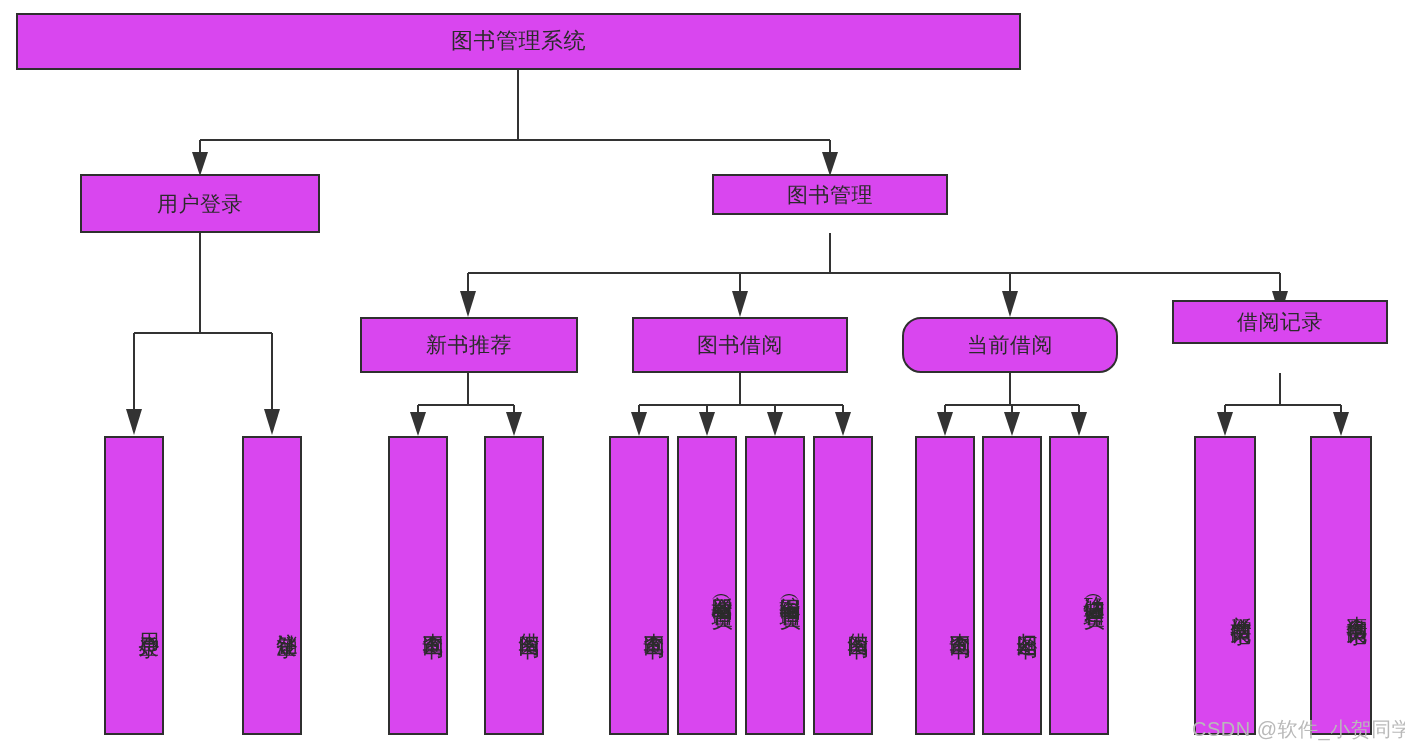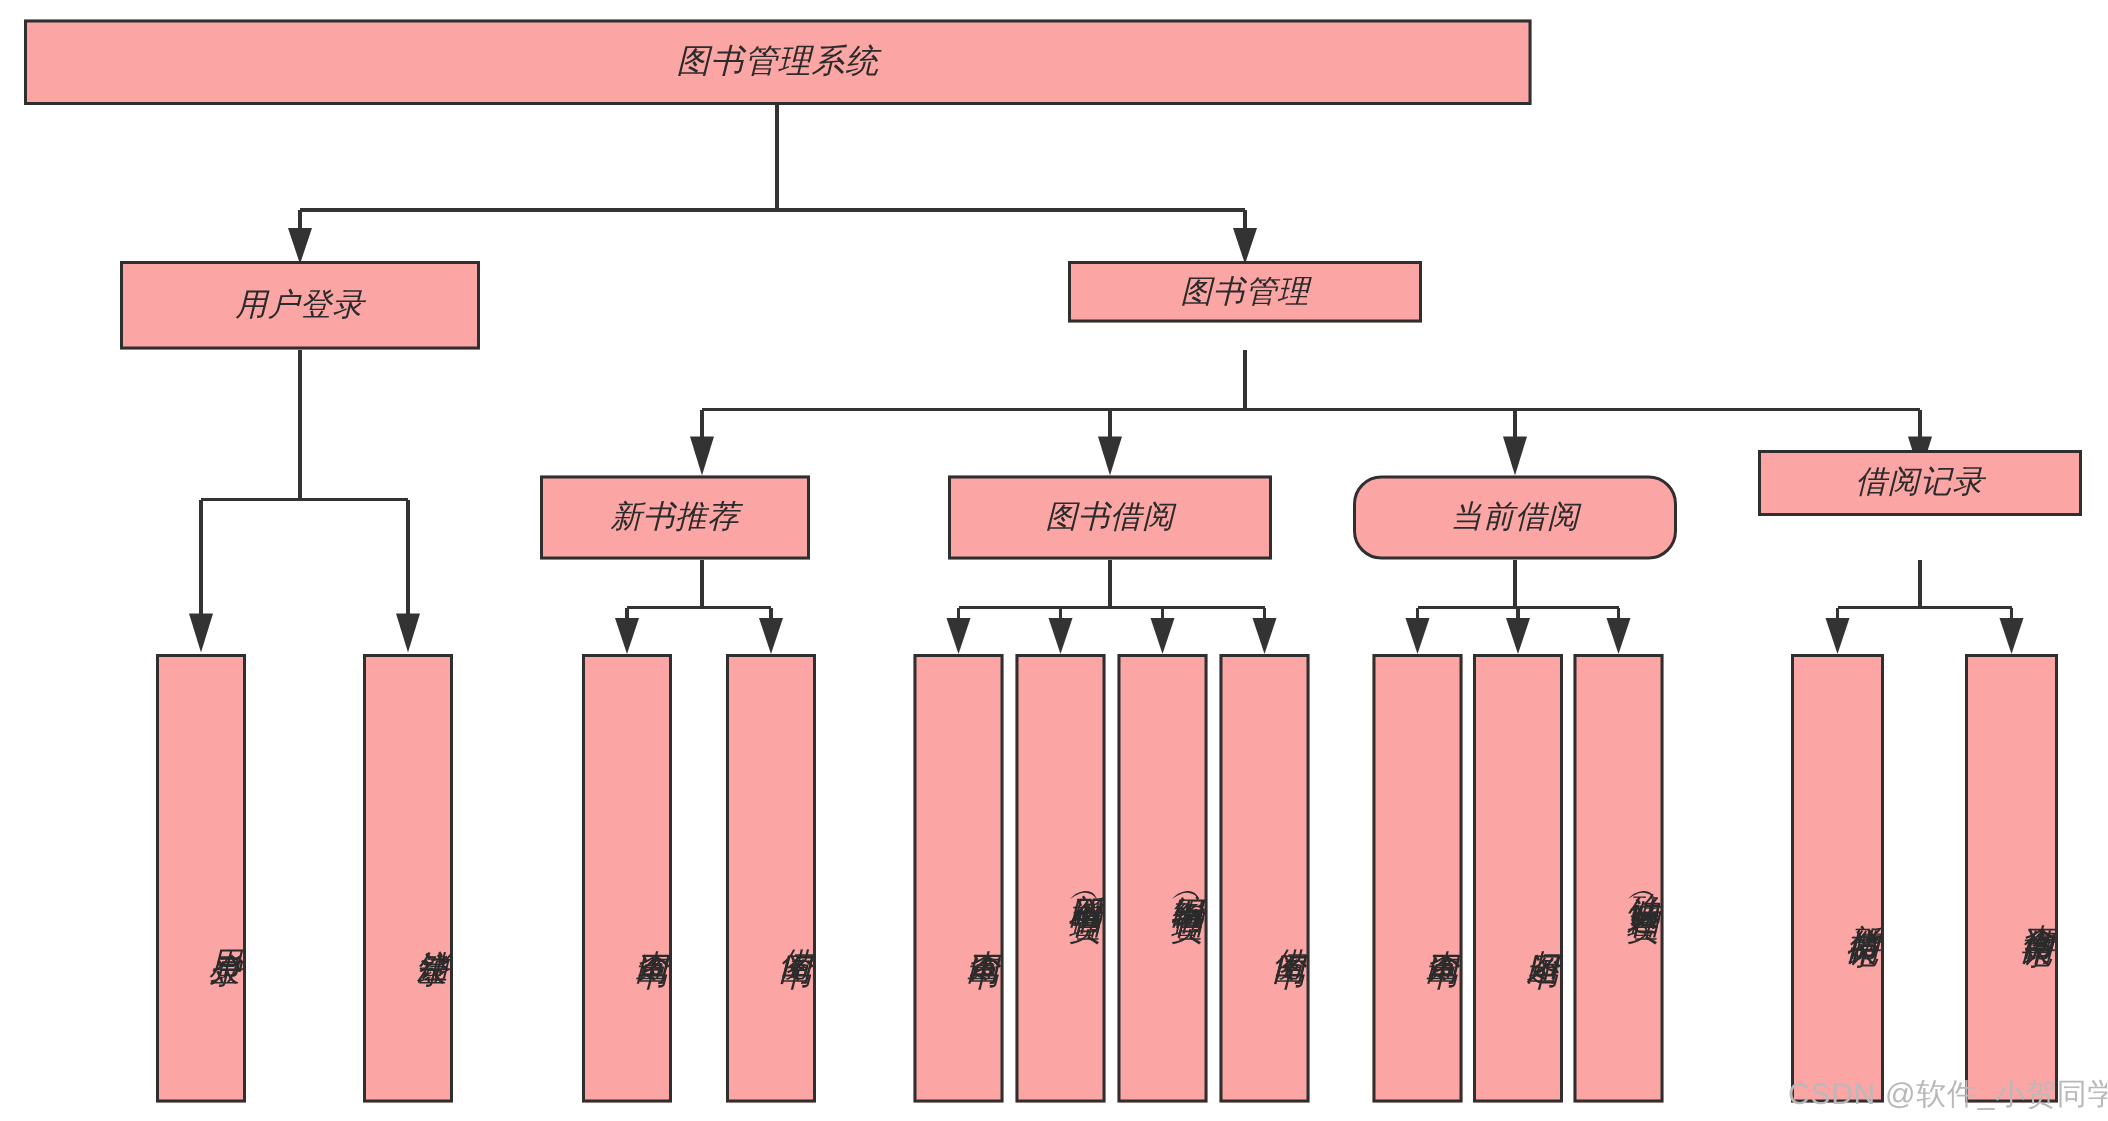--- a/index.html
+++ b/index.html
@@ -34,28 +34,27 @@
     shape-rendering: crispEdges;
   }
   #wires polygon {
     fill: #333333;
     stroke: none;
   }
   
   .node {
     position: absolute;
     box-sizing: border-box;
-    background: #fca5a5;
+    background: #d946ef;
     border: 2.4px solid #2f2f2f;
     display: flex;
     align-items: center;
     justify-content: center;
     color: #2b2b2b;
     letter-spacing: 0.5px;
-    font-style: italic;
   }
   .node.h {
     font-size: 21px;
     line-height: 1.2;
   }
   .node.root {
     font-size: 22px;
   }
   
   .node.v {
@@ -155,21 +154,21 @@
     <span>图书管理系统</span>
   </div>
 
   <div class="node h" style="left:80px; top:174px; width:240px; height:59px;">
     <span>用户登录</span>
   </div>
   <div class="node h" style="left:712px; top:174px; width:236px; height:41px;">
     <span>图书管理</span>
   </div>
 
-  <div class="node h" style="left:360px; top:317px; width:180px; height:56px;text-align:right;">
+  <div class="node h" style="left:360px; top:317px; width:218px; height:56px;text-align:right;">
     <span>新书推荐</span>
   </div>
   <div class="node h" style="left:632px; top:317px; width:216px; height:56px;">
     <span>图书借阅</span>
   </div>
   <div class="node h" style="left:902px; top:317px; width:216px; height:56px;border-radius:19px;">
     <span>当前借阅</span>
   </div>
   <div class="node h" style="left:1172px; top:300px; width:216px; height:44px;">
     <span>借阅记录</span>

